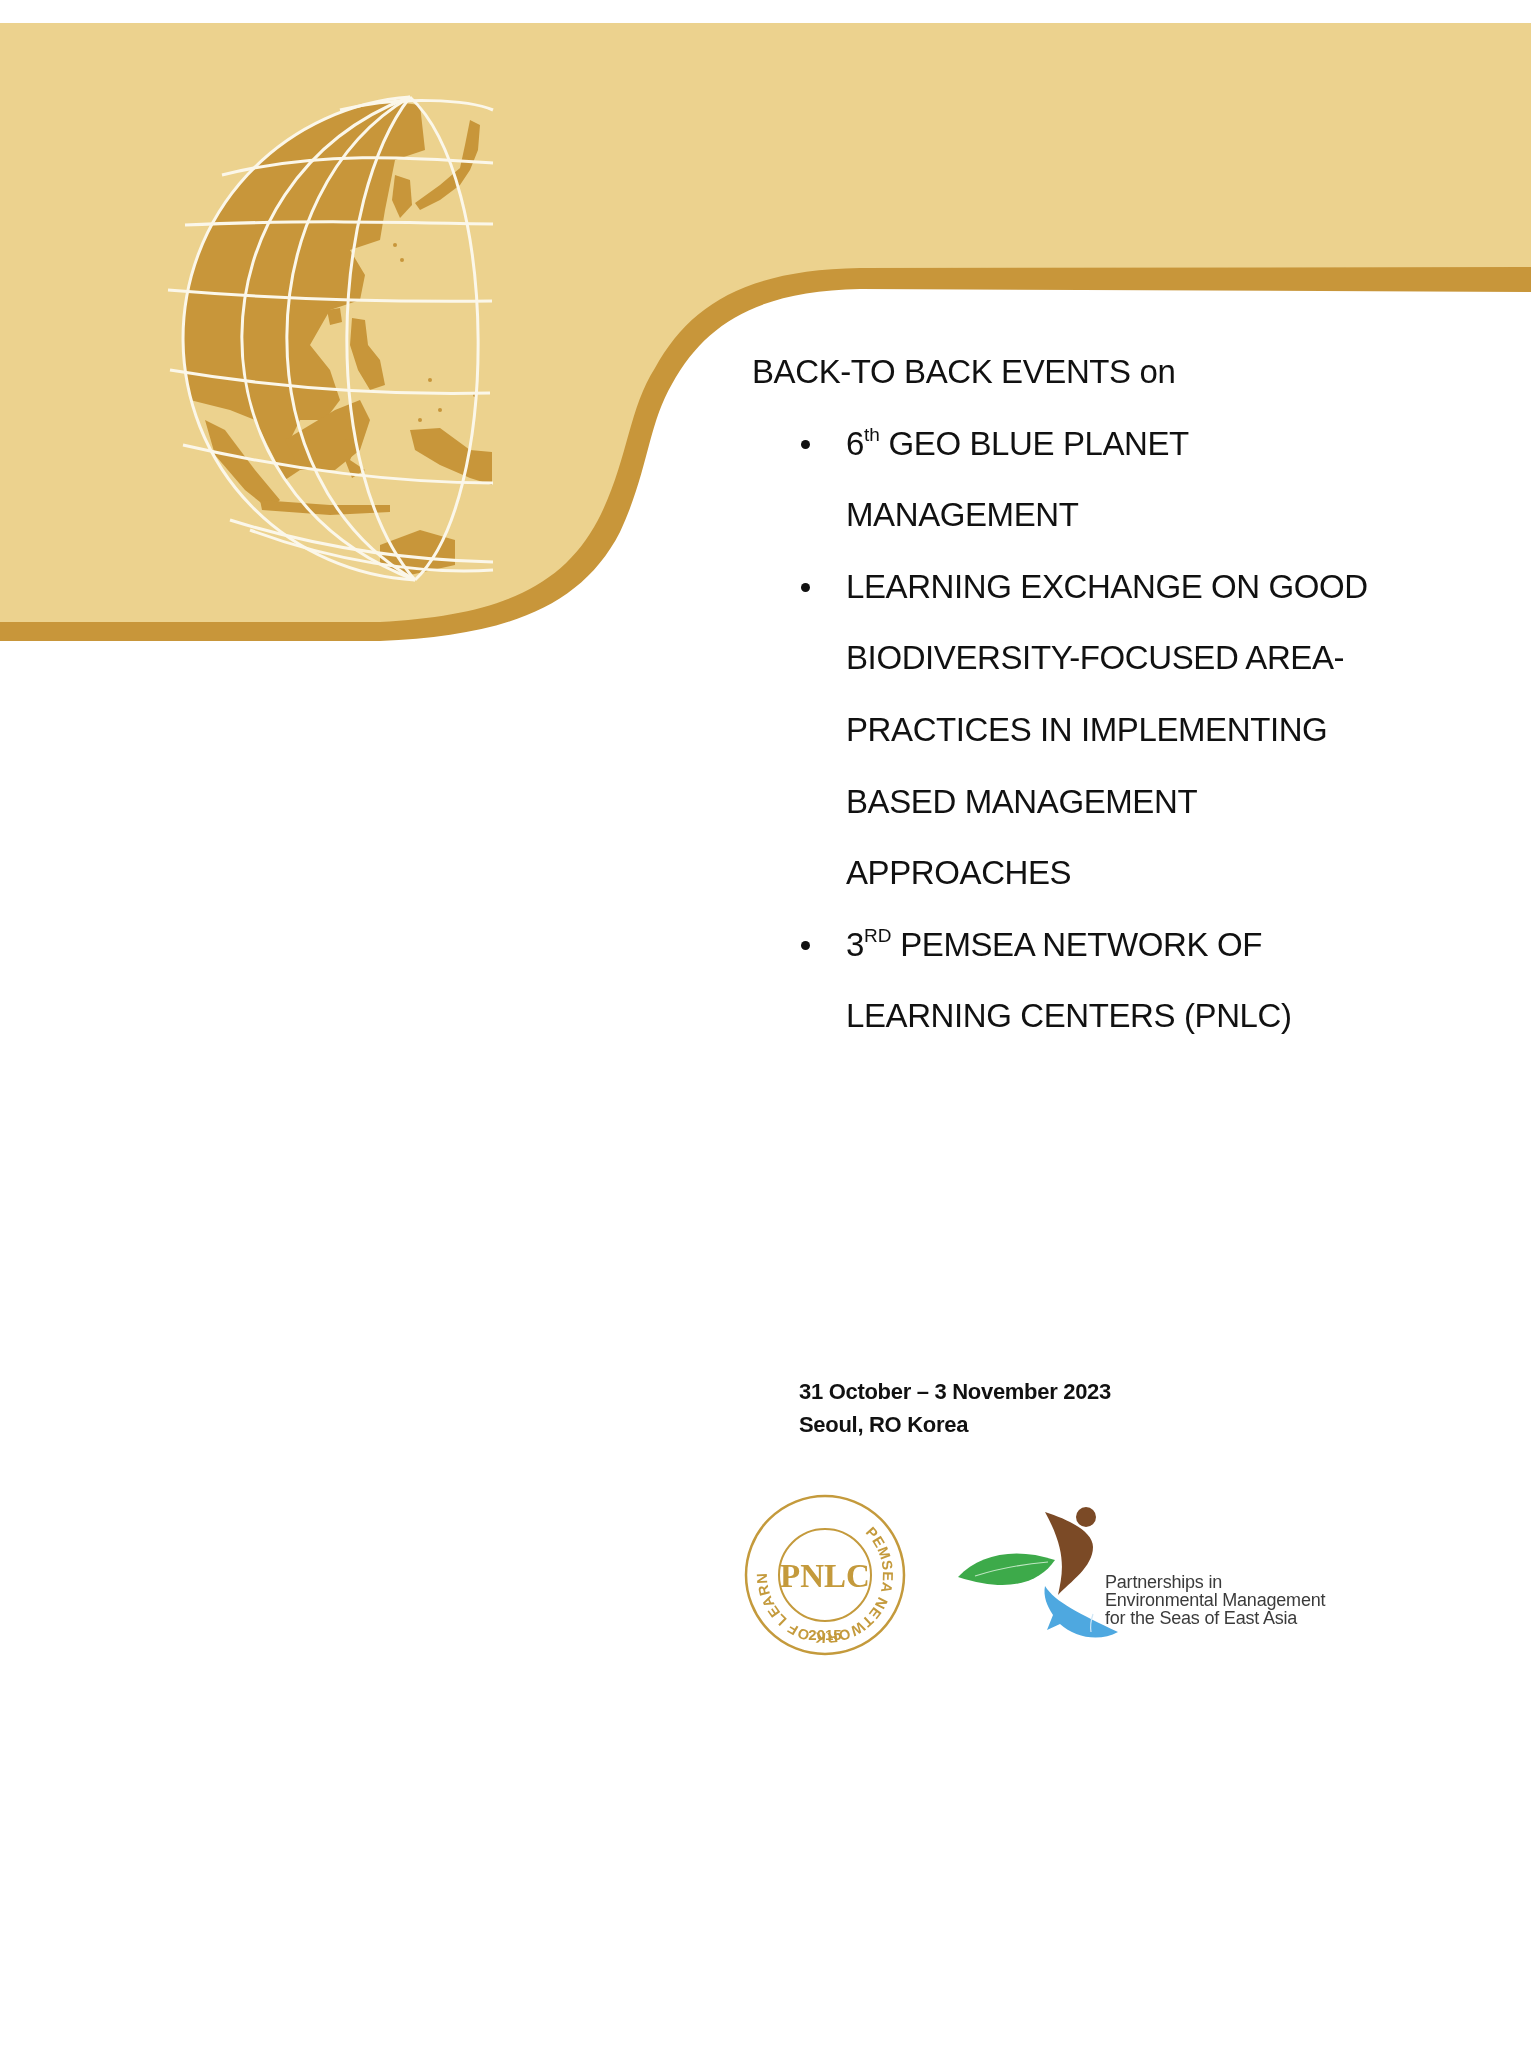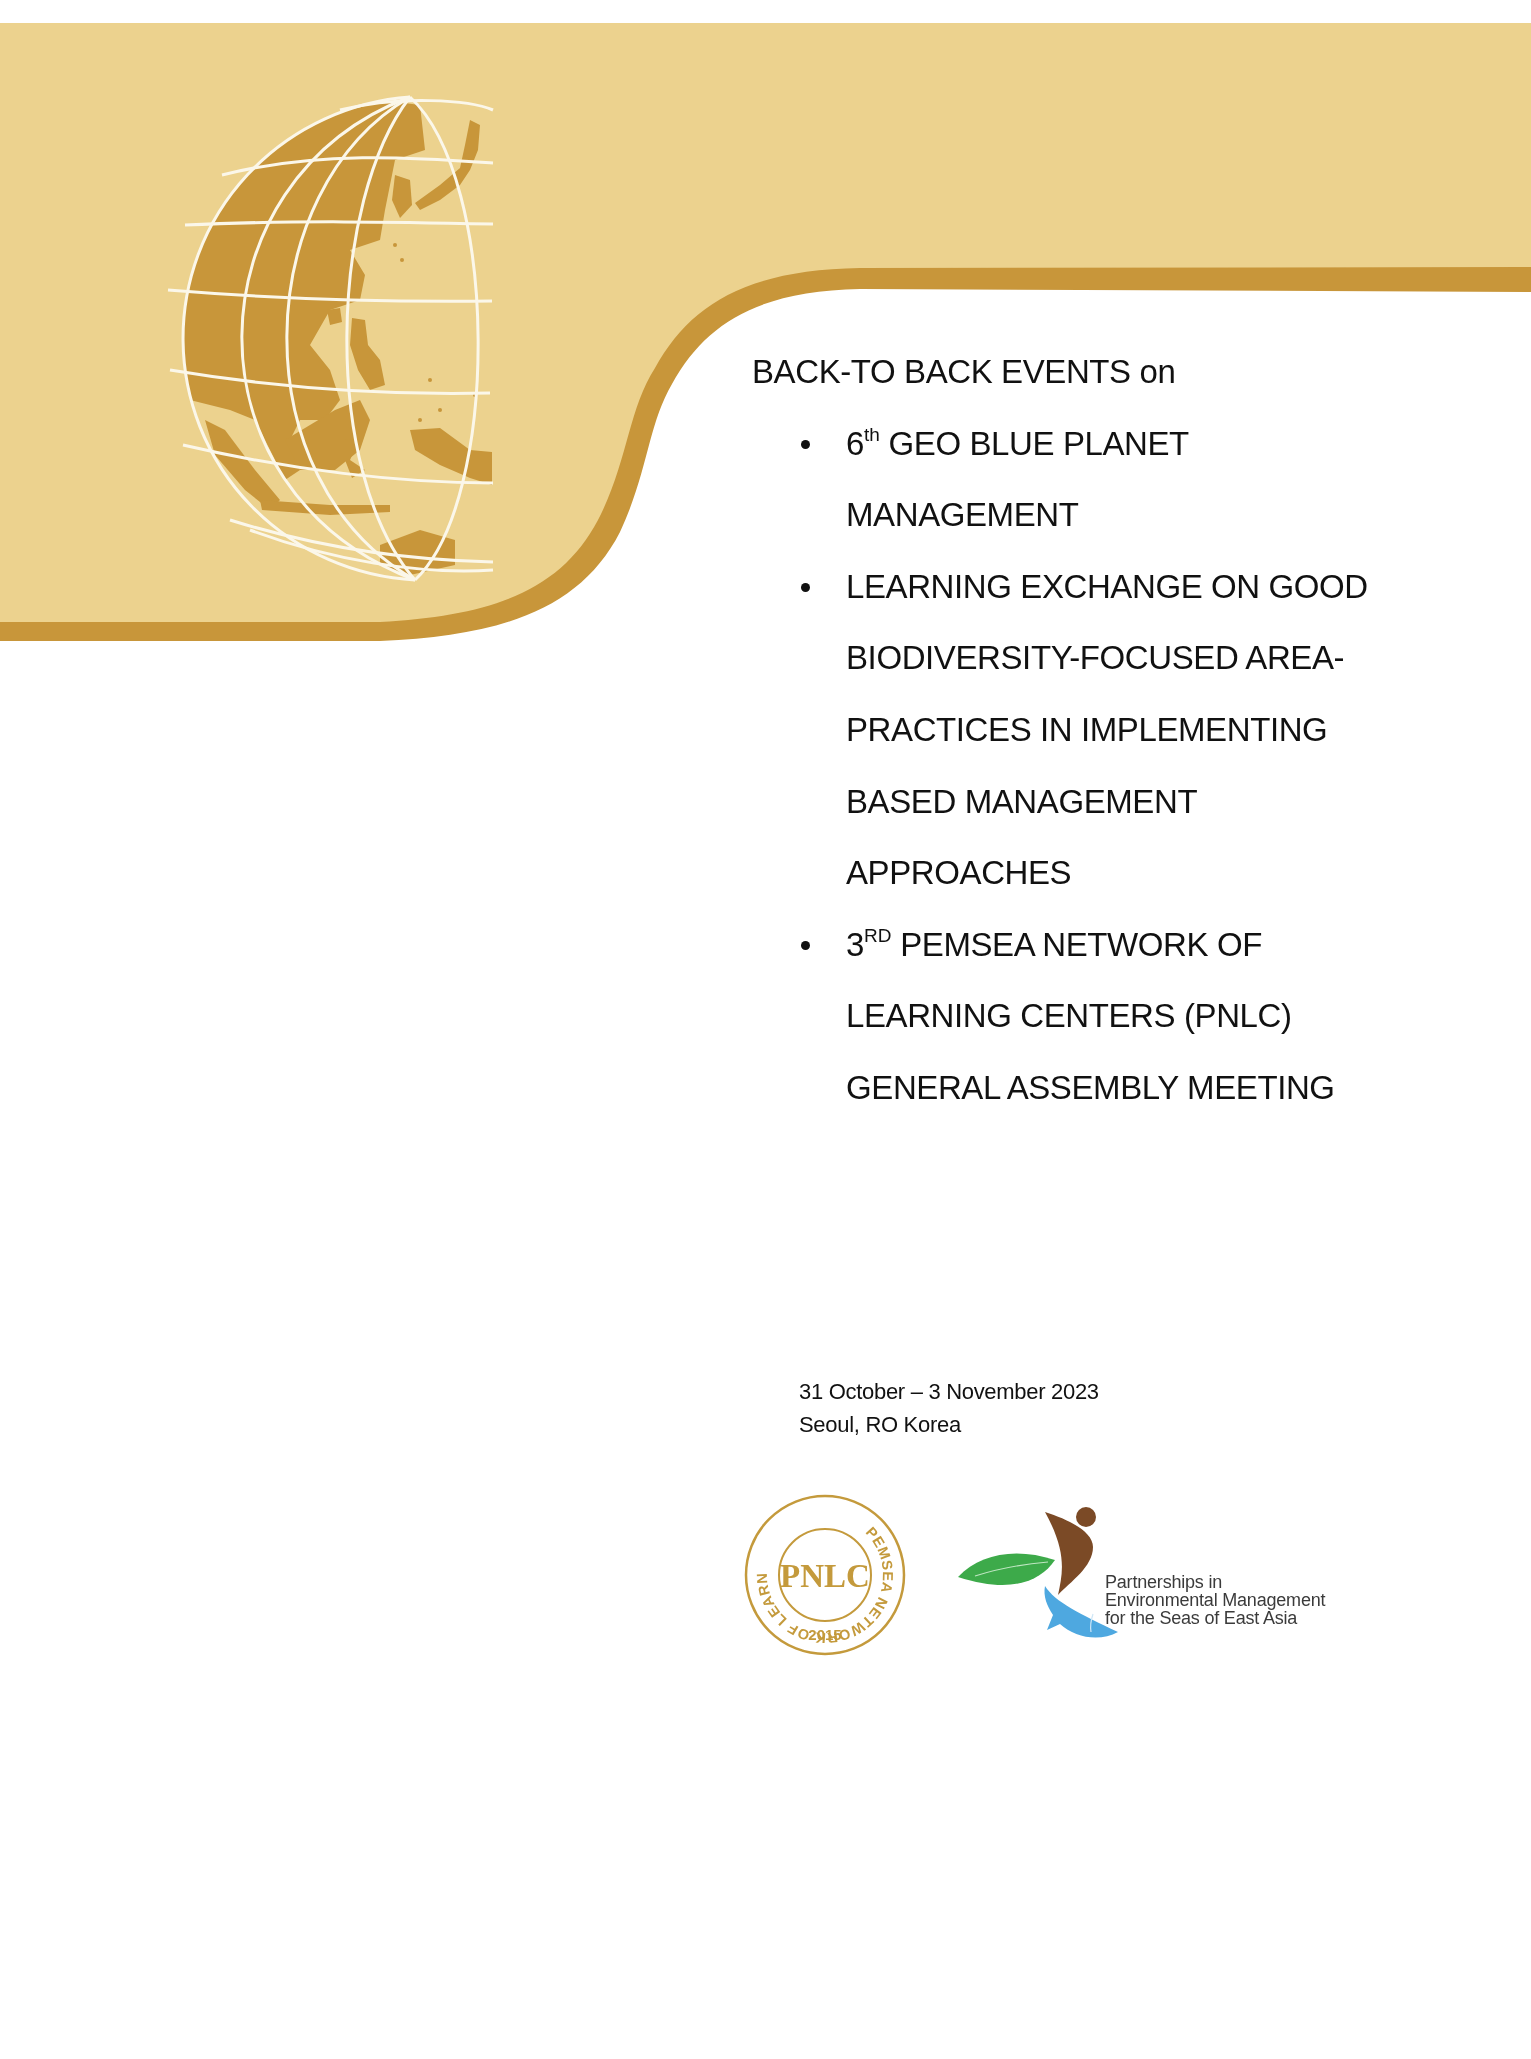--- a/index.html
+++ b/index.html
@@ -3,21 +3,21 @@
 <meta charset="utf-8">
 <style>
   html, body { margin:0; padding:0; background:#ffffff; }
   body { width:1531px; height:2059px; position:relative; overflow:hidden; font-family:"Liberation Sans", sans-serif; }
   .bg { position:absolute; left:0; top:0; width:1531px; height:2059px; }
   .title-block { position:absolute; left:752px; top:343px; color:#111; font-family:"Liberation Sans", sans-serif; font-size:33px; letter-spacing:-0.4px; }
   .line { height:71.6px; line-height:58px; white-space:nowrap; }
   .item { position:relative; padding-left:94px; }
   .bullet { position:absolute; left:49px; top:25px; width:9px; height:9px; border-radius:50%; background:#111; }
   sup { font-size:19px; vertical-align:0; position:relative; top:-14px; letter-spacing:0; }
-  .meta { position:absolute; left:799px; top:1375px; font-family:"Liberation Sans", sans-serif; font-weight:normal; font-size:22px; line-height:33px; color:#111; letter-spacing:-0.3px; }
+  .meta { position:absolute; left:799px; top:1375px; font-family:"Liberation Sans", sans-serif; font-weight:bold; font-size:22px; line-height:33px; color:#111; letter-spacing:-0.3px; }
   .pnlc { position:absolute; left:743px; top:1493px; width:164px; height:164px; }
   .pemsea-mark { position:absolute; left:955px; top:1502px; width:170px; height:140px; }
   .pemsea-text { position:absolute; left:1105px; top:1537px; font-family:"Liberation Sans", sans-serif; font-size:18px; line-height:18px; color:#3b3b3b; letter-spacing:-0.2px;margin-top:36px; }
 </style>
 </head>
 <body>
 
 <svg class="bg" viewBox="0 0 1531 2059" xmlns="http://www.w3.org/2000/svg">
   <rect x="0" y="23" width="1531" height="630" fill="#ECD28E"></rect>
   <path d="M 0 622 L 380 622 C 490 616, 560 592, 598 520 C 628 462, 628 410, 655 368 C 690 305, 745 270, 860 268 L 1531 267 L 1531 2059 L 0 2059 Z" fill="#C8963A"></path>
@@ -99,21 +99,20 @@
       <div class="line">BIODIVERSITY-FOCUSED AREA-</div>
       <div class="line">PRACTICES IN IMPLEMENTING</div>
       <div class="line">BASED MANAGEMENT</div>
       <div class="line">APPROACHES</div>
     </div>
 
     <div class="item">
       <span class="bullet"></span>
       <div class="line"><span>3</span><sup>RD</sup> <span>PEMSEA NETWORK OF</span></div>
       <div class="line">LEARNING CENTERS (PNLC)</div>
-      <div class="line">GENERAL ASSEMBLY MEETING</div>
     </div>
   </div>
 </div>
 
 <div class="meta">
   <div>31 October – 3 November 2023</div>
   <div>Seoul, RO Korea</div>
 </div>
 
 <svg class="pnlc" viewBox="0 0 164 164" xmlns="http://www.w3.org/2000/svg">

